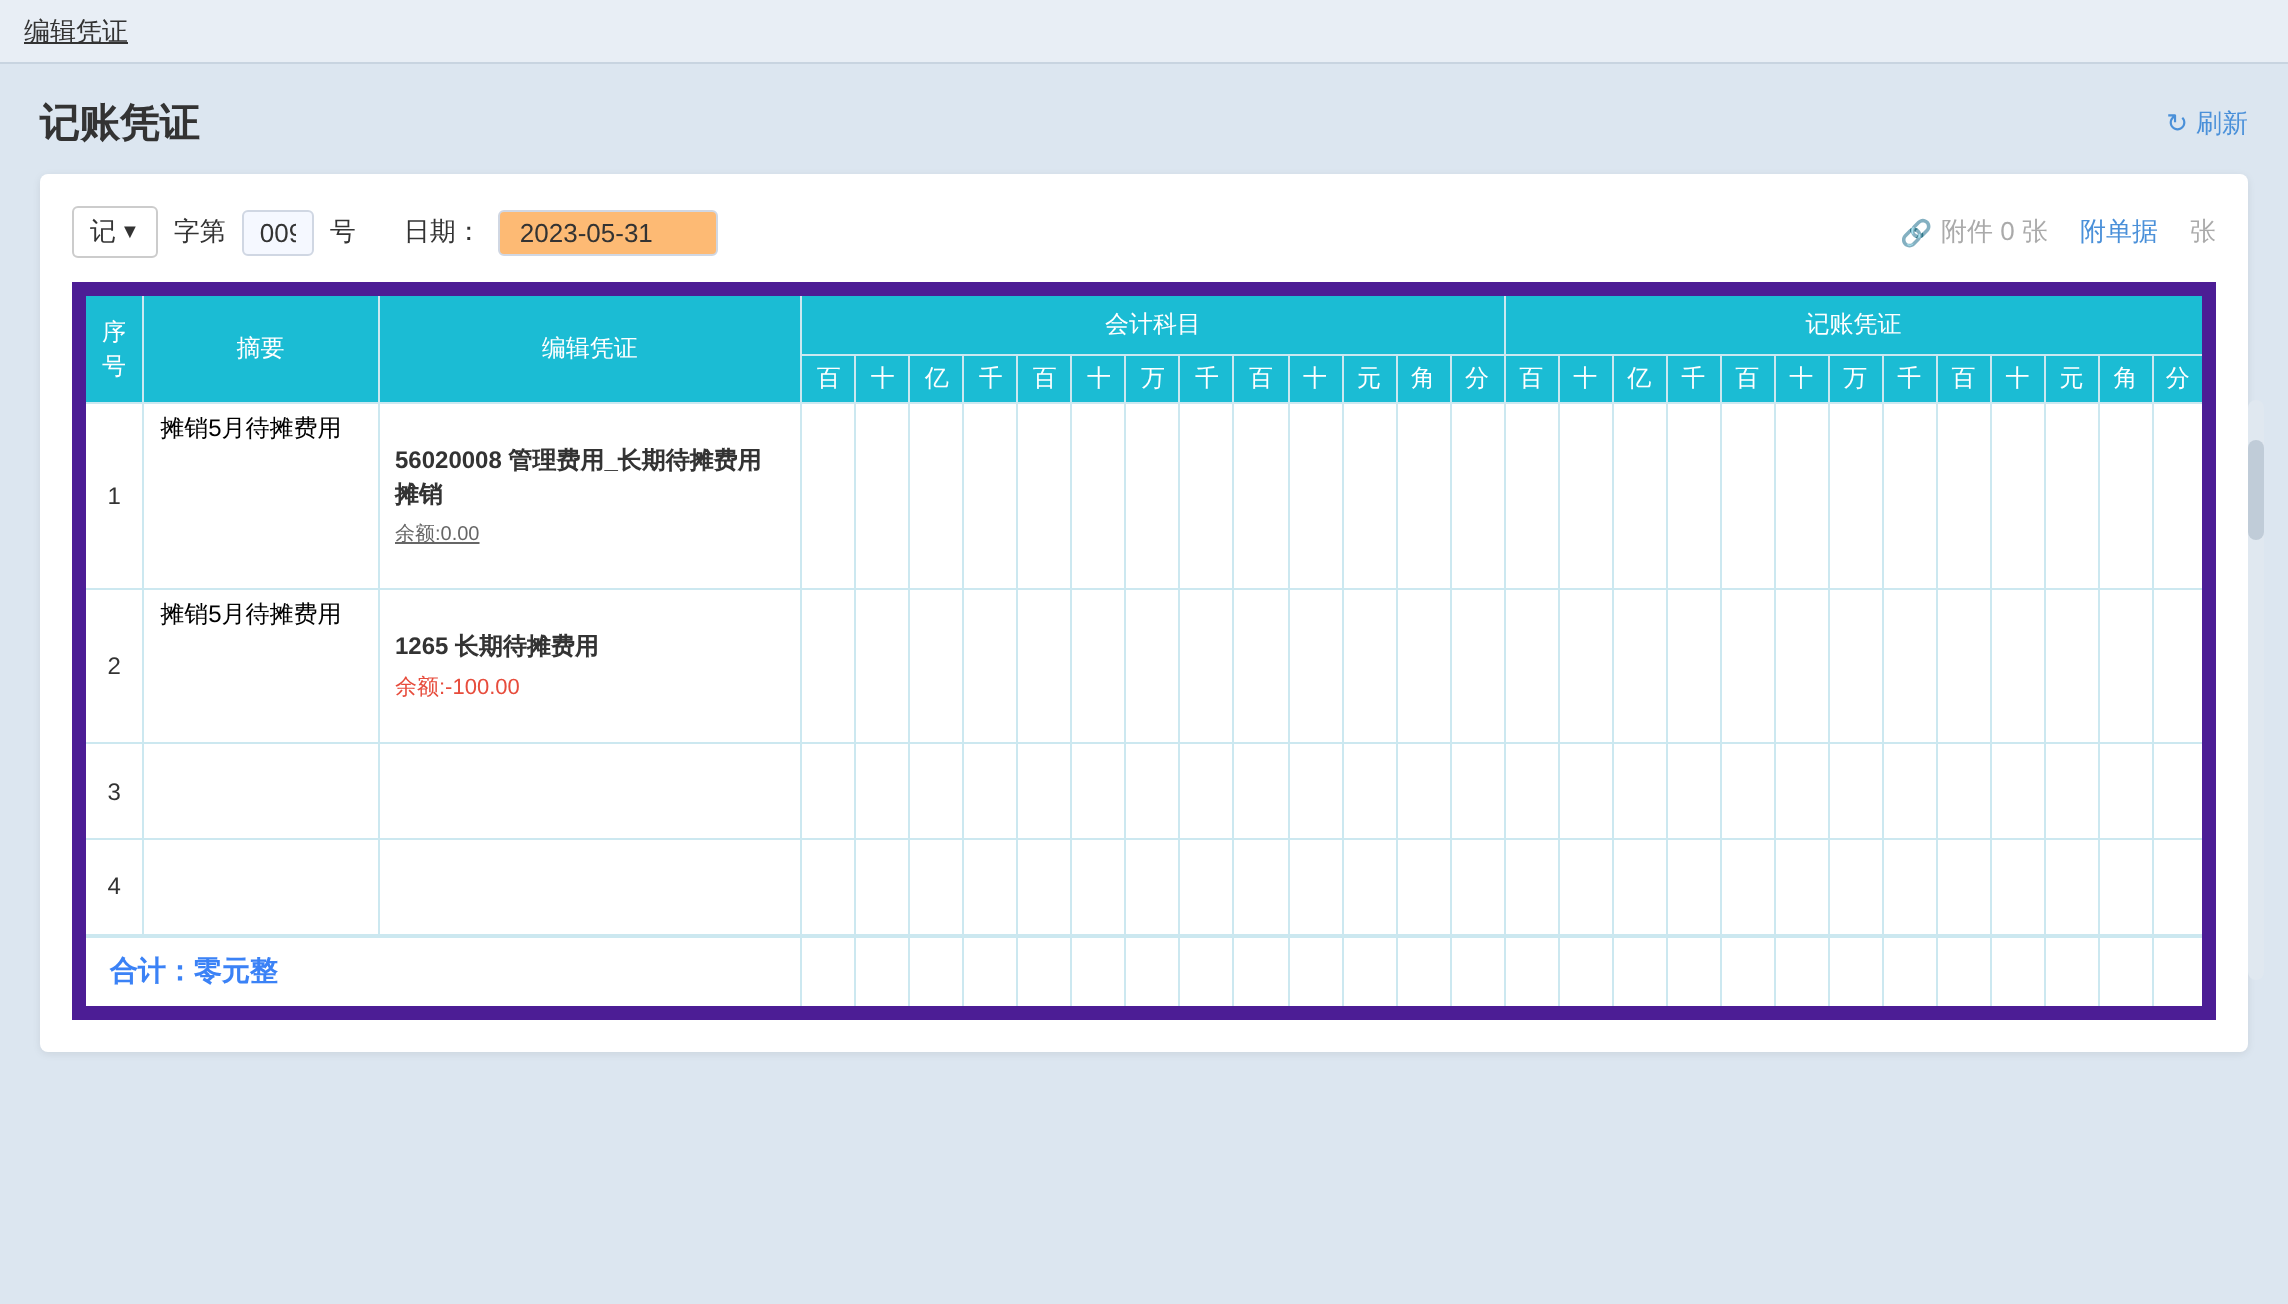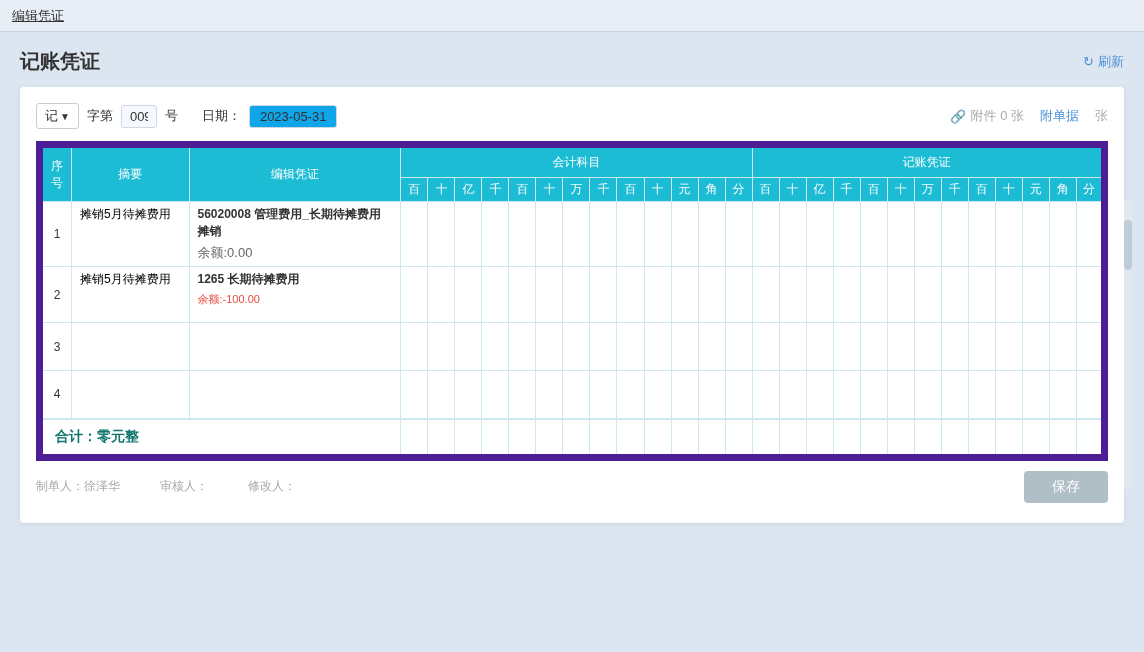--- a/index.html
+++ b/index.html
@@ -95,22 +95,22 @@
     .date-label {
       color: #333;
       margin-left: 16px;
     }
     .date-input {
       border: 1px solid #d0d7e3;
       border-radius: 3px;
       padding: 3px 10px;
       font-size: 13px;
       color: #333;
-      background: #0ea5e9;
-      width: 88px;
+      background: #fdba74;
+      width: 110px;
     }
     .spacer { flex: 1; }
     .attachment-area {
       display: flex;
       align-items: center;
       gap: 16px;
       color: #aaa;
       font-size: 13px;
     }
     .attachment-link {
@@ -162,53 +162,54 @@
       padding: 4px;
       width: 36px;
       vertical-align: middle;
     }
     .td-summary {
       padding: 4px 8px;
       width: 160px;
       vertical-align: top;
     }
     .td-account {
-      padding: 4px 8px;
+      padding: 20px 8px;
       width: 280px;
       vertical-align: top;
     }
     .td-amount {
       width: 28px;
       text-align: center;
       padding: 2px 1px;
       font-size: 11px;
       color: #333;
     }
     .balance-text {
-      font-size: 13px;
+      font-size: 10px;
       color: #666;
       margin-top: 4px;
+      text-decoration: underline;
     }
     .balance-negative {
       font-size: 11px;
       color: #e74c3c;
       margin-top: 4px;
     }
     .account-code {
       font-weight: bold;
       color: #333;
     }
     .summary-row td {
       border-top: 2px solid #cce8f0;
       padding: 8px 12px;
     }
     .total-text {
       font-size: 14px;
       font-weight: bold;
-      color: #0f766e;
+      color: #3b82f6;
     }
     .footer-bar {
       display: flex;
       align-items: center;
       padding: 10px 0 4px 0;
       gap: 40px;
     }
     .footer-item {
       font-size: 12px;
       color: #aaa;
@@ -499,24 +500,18 @@
               <td class="td-amount"></td>
               <td class="td-amount"></td>
               <td class="td-amount"></td>
               <td class="td-amount"></td>
               <td class="td-amount"></td>
             </tr>
           </tbody>
       </table>
     </div>
 
-    <div class="footer-bar">
-      <span class="footer-item">制单人：徐泽华</span>
-      <span class="footer-item">审核人：</span>
-      <span class="footer-item">修改人：</span>
-      <button class="save-btn">保存</button>
-    </div>
   </div>
 </div>
 
 <div style="position:fixed; right:12px; top:200px; width:8px; height:290px; background:#e0e8f0; border-radius:4px;">
   <div style="width:8px; height:50px; background:#c0ccd8; border-radius:4px; margin-top:20px;"></div>
 </div>
 
 </body></html>

